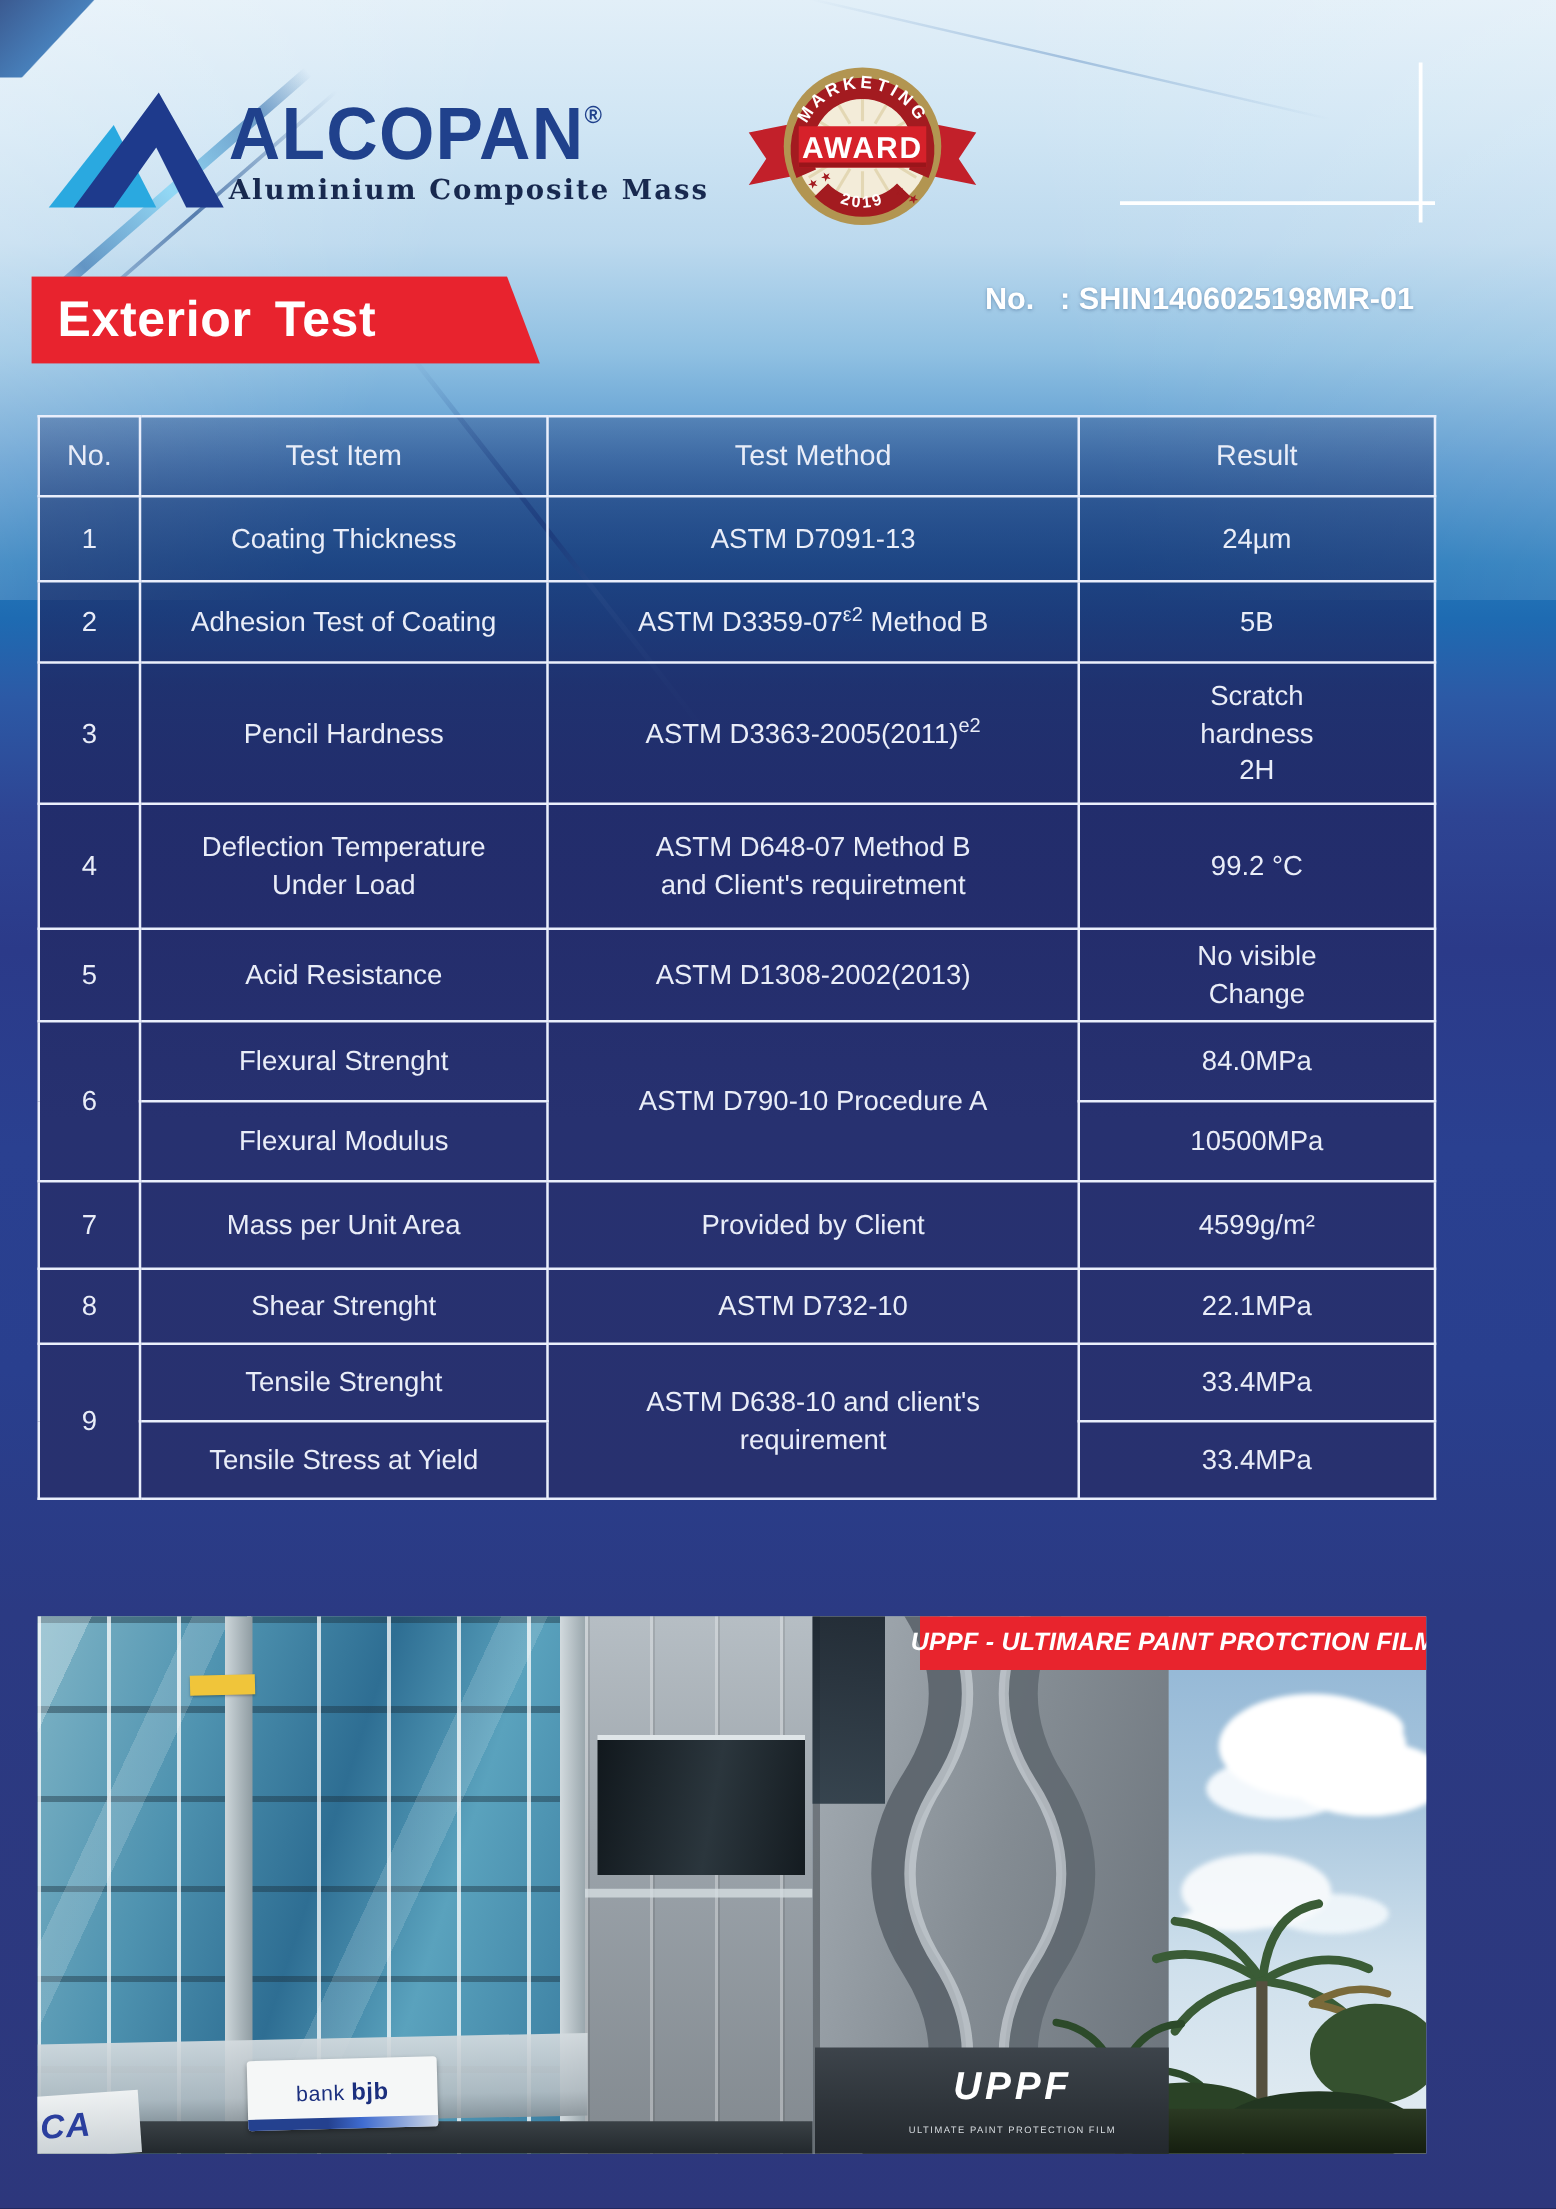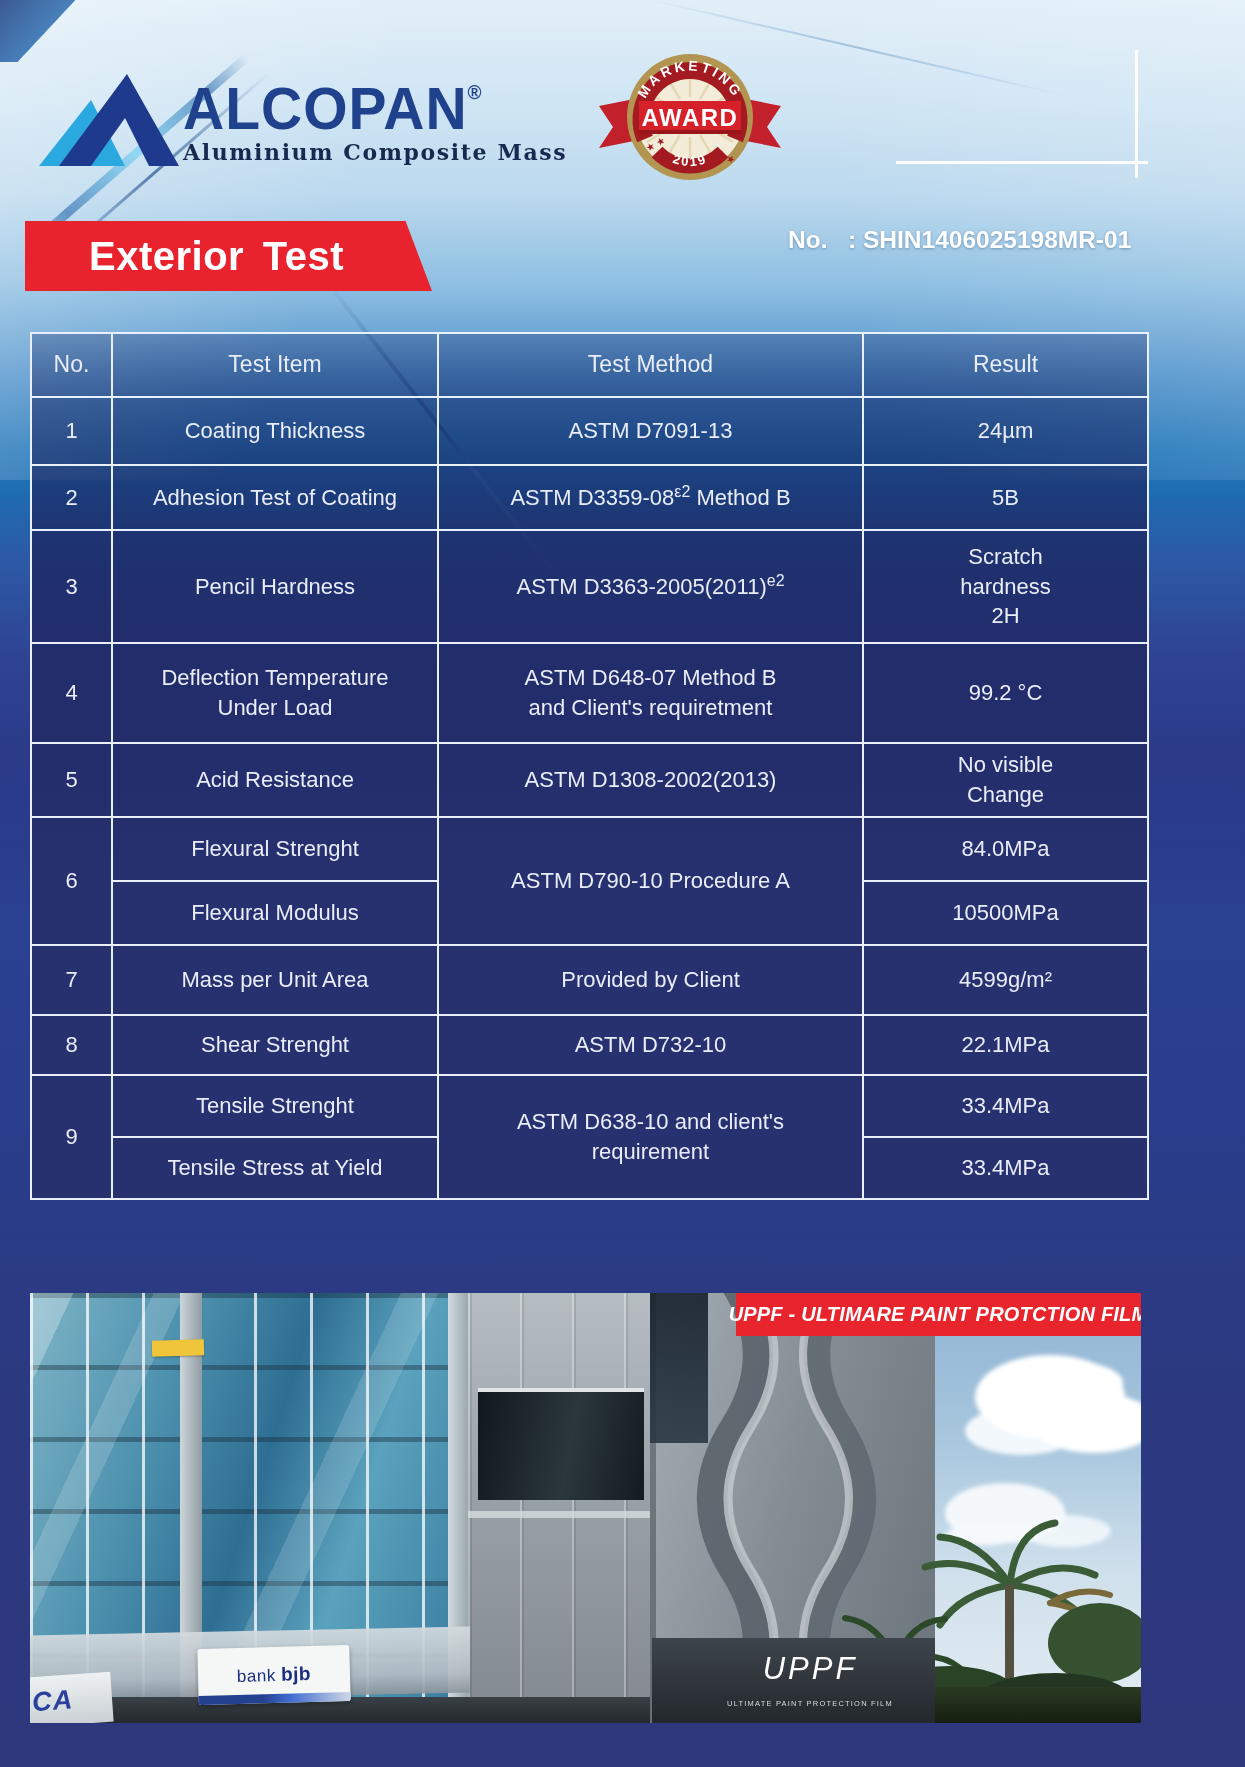--- a/index.html
+++ b/index.html
@@ -53,21 +53,21 @@
     color:#ffffff; letter-spacing:-5px; line-height:130px; }
   .sgs-vline { position:absolute; left:217px; top:-4px; width:3px; height:128px; background:#ffffff; }
   .sgs-hline { position:absolute; left:-22px; top:107px; width:252px; height:3px; background:#ffffff; }
 
   
   .title-banner {
     position:absolute; left:25px; top:221px; width:407px; height:70px;
     background:#e8232e; clip-path:polygon(0 0, 93.5% 0, 100% 100%, 0 100%);
   }
   .title-banner .title-text {
-    display:block; line-height:70px; padding-left:64px; font-size:40px; font-weight:bold;
+    display:block; line-height:70px; padding-left:21px; font-size:40px; font-weight:bold;
     color:#ffffff; letter-spacing:.5px; word-spacing:7px;
   }
   .report-meta { position:absolute; left:788px; top:224px; color:#ffffff; font-weight:bold;
     font-size:24.5px; line-height:31px; text-shadow:0 1px 3px rgba(0,40,90,.35); }
   .report-meta .meta-line { display:flex; white-space:pre; }
   .report-meta .meta-label { display:inline-block; width:60px; }
 
   
   .test-table-wrap {
     position:absolute; left:30px; top:332px; width:1117px;
@@ -133,21 +133,21 @@
   .cloud-a { left:945px; top:62px;  width:150px; height:84px;
     box-shadow:44px 26px 0 -12px #ffffff, -28px 34px 0 -18px #f3f8fc, 18px -14px 0 -20px #ffffff; }
   .cloud-b { left:915px; top:190px; width:120px; height:60px; opacity:.85;
     box-shadow:60px 18px 0 -14px #f5fafd, -20px 22px 0 -20px #ffffff; }
   .ph-hedge { position:absolute; left:660px; top:394px; width:451px; height:36px;
     background:linear-gradient(180deg,#2b3a23,#151e0f); }
   .ph-uppf { position:absolute; left:622px; top:345px; width:283px; height:85px;
     background:linear-gradient(180deg,#3d444b,#23282d); }
   .ph-uppf-inner { position:absolute; left:78px; top:6px; width:160px; height:72px;
     display:flex; flex-direction:column; align-items:center; justify-content:center; }
-  .uppf-word { color:#ffffff; font-weight:normal; font-style:italic; font-size:31px;
+  .uppf-word { color:#ffffff; font-weight:bold; font-style:italic; font-size:31px;
     letter-spacing:3px; line-height:34px; }
   .uppf-sub { color:#d8dde1; font-size:7.5px; letter-spacing:1.2px; margin-top:13px; white-space:nowrap; }
   .ph-lightband { position:absolute; left:0; top:338px; width:440px; height:66px;
     background:linear-gradient(180deg,#d4dbdf 0%, #b3bdc3 70%, #8c969c 100%);
     transform:skewY(-1.2deg); opacity:.92; }
   .ph-base { position:absolute; left:0; top:404px; width:620px; height:26px;
     background:linear-gradient(180deg,#3a4146,#22282c); }
   .ph-bank-sign { position:absolute; left:168px; top:354px; width:152px; height:56px;
     background:#f5f7f7; border-radius:3px; transform:rotate(-1.5deg);
     box-shadow:0 2px 4px rgba(0,0,0,.35); display:flex; align-items:center; justify-content:center; }
@@ -260,21 +260,21 @@
       </tr>
       <tr class="r1">
         <td>1</td>
         <td>Coating Thickness</td>
         <td>ASTM D7091-13</td>
         <td>24µm</td>
       </tr>
       <tr class="r2">
         <td>2</td>
         <td>Adhesion Test of Coating</td>
-        <td><span>ASTM D3359-08</span><sup>ε2</sup><span> Method B</span></td>
+        <td><span>ASTM D3359-07</span><sup>ε2</sup><span> Method B</span></td>
         <td>5B</td>
       </tr>
       <tr class="r3">
         <td>3</td>
         <td>Pencil Hardness</td>
         <td><span>ASTM D3363-2005(2011)</span><sup>e2</sup><span></span></td>
         <td>Scratch
 hardness
 2H</td>
       </tr>

